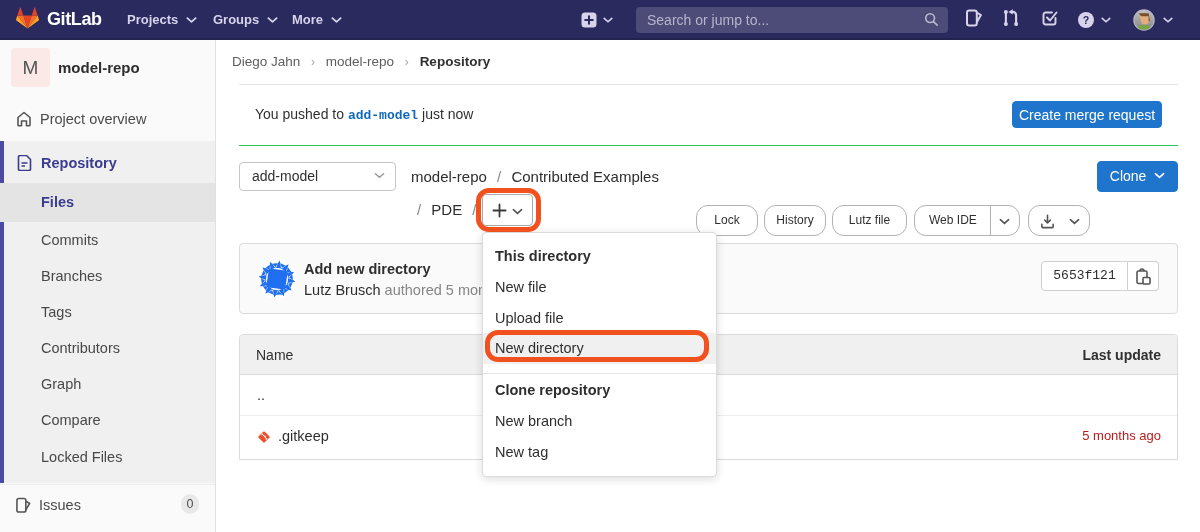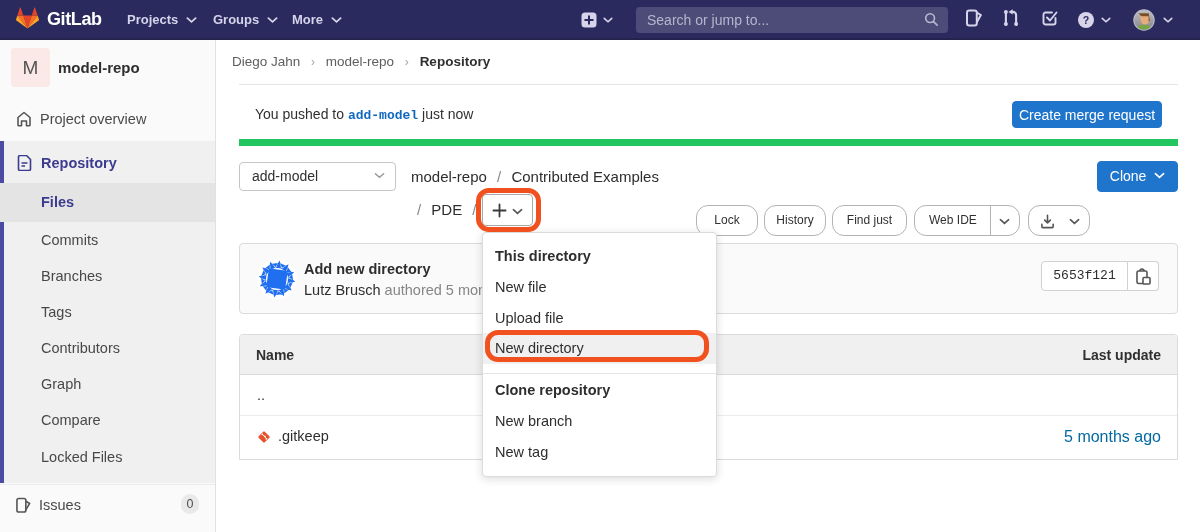--- a/index.html
+++ b/index.html
@@ -31,21 +31,21 @@
 .indigo { color:#3b3b8f !important; font-weight:700; }
 .filesactive { background:#e4e4e4; }
 .badge { position:absolute; left:181px; top:454px; width:18px; height:20px; background:#e9e9e9; border-radius:10px; text-align:center; line-height:20px; font-size:12.5px; color:#4f4f4f; }
 
 
 .main { position:absolute; left:216px; top:40px; width:984px; height:492px; background:#fff; }
 .crumbbar { position:absolute; left:23px; top:0; width:939px; height:45px; border-bottom:1px solid #e5e5e5; }
 .crumb { position:absolute; left:16px; top:14px; font-size:13.5px; color:#5e5e5e; }
 .crumb b { color:#303030; }
 .crumb .sep { color:#a7a7a7; padding:0 7px; font-size:12px; }
-.flash { position:absolute; left:23px; top:45px; width:939px; height:61px; border-bottom:7px solid #22c55e; }
+.flash { position:absolute; left:23px; top:45px; width:939px; height:61px; border-bottom:1px solid #22c55e; }
 .flash .msg { position:absolute; left:16px; top:21px; font-size:14px; color:#303030; }
 .flash .msg .mono { font-family:"Liberation Mono", monospace; color:#1068bf; font-weight:700; font-size:13px; }
 .btn-blue { background:#1f75cb; color:#fff; border:1px solid #1f75cb; border-radius:4px; font-size:14px; font-weight:400; text-align:center; }
 .cmr { position:absolute; right:16px; top:16px; width:150px; height:27px; line-height:26px; }
 
 .branchsel { position:absolute; left:23px; top:122px; width:157px; height:29px; border:1px solid #c6c6c6; border-radius:4px; background:#fff; font-size:14px; color:#303030; line-height:27px; padding-left:12px; }
 .branchsel svg { position:absolute; right:10px; top:9px; }
 .pathline1 { position:absolute; left:195px; top:128px; font-size:15px; color:#2e2e2e; }
 .pathline2 { position:absolute; left:201px; top:161px; font-size:15px; color:#2e2e2e; }
 .pathsep { color:#888; padding:0 6px; }
@@ -63,27 +63,27 @@
 .cauthor { position:absolute; left:64px; top:38px; font-size:14.5px; color:#2e2e2e; }
 .cauthor .gray { color:#868686; }
 .hashwrap { position:absolute; right:18px; top:17px; height:30px; }
 .hashbox { position:absolute; right:31px; top:0; width:87px; height:30px; background:#fff; border:1px solid #d0d0d0; border-radius:4px 0 0 4px; font-family:"Liberation Mono", monospace; font-size:13px; color:#2e2e2e; text-align:center; line-height:28px; }
 .copybtn { position:absolute; right:0; top:0; width:31px; height:30px; background:#fff; border:1px solid #d0d0d0; border-left:none; border-radius:0 4px 4px 0; }
 .copybtn svg { margin:6px 0 0 8px; }
 
 
 .ftable { position:absolute; left:23px; top:294px; width:939px; height:126px; border:1px solid #dbdbdb; border-radius:4px 4px 0 0; }
 .thead { position:absolute; left:0; top:0; width:937px; height:40px; background:#f0f0f0; border-bottom:1px solid #dbdbdb; border-radius:4px 4px 0 0; }
-.thead .n { position:absolute; left:16px; top:12px; font-weight:700; }
+.thead .n { position:absolute; left:16px; top:12px; font-weight:400; }
 .thead .u { position:absolute; right:16px; top:12px; font-weight:700; }
 .trow1 { position:absolute; left:0; top:40px; width:937px; height:41px; border-bottom:1px solid #ededed; }
 .trow2 { position:absolute; left:0; top:81px; width:937px; height:44px; }
 .dots { position:absolute; left:17px; top:12px; font-size:14.5px; }
 .fname { position:absolute; left:38px; top:12px; font-size:14.5px; color:#2e2e2e; }
-.fdate { position:absolute; right:16px; top:12px; font-size:16px; color:#0369a1; }
+.fdate { position:absolute; right:16px; top:12px; font-size:13px; color:#b91c1c; }
 
 
 .dropdown { position:absolute; left:266px; top:192px; width:235px; height:245px; background:#fff; border:1px solid #dbdbdb; border-radius:4px; box-shadow:0 2px 8px rgba(31,30,36,0.16); z-index:50; }
 .ditem { position:absolute; left:0; width:233px; height:31px; line-height:31px; padding-left:12px; font-size:14.5px; color:#2e2e2e; }
 .dhead { font-weight:700; }
 .dsep { position:absolute; left:0; width:233px; border-top:1px solid #e5e5e5; }
 </style>
 </head>
 <body>
 <div id="app">
@@ -238,21 +238,21 @@
     <div class="branchsel">add-model
       <svg width="11" height="8" viewBox="0 0 12 8">
           <path d="M1.5 1.5l4.5 4 4.5-4" stroke="#999" stroke-width="1.6" fill="none" stroke-linecap="round"></path>
         </svg>
     </div>
     <div class="pathline1">model-repo <span class="pathsep">/</span> Contributed Examples</div>
     <div class="pathline2"><span class="pathsep" style="padding-left:0;">/</span> PDE <span class="pathsep">/</span></div>
 
     <div class="tbtn" style="left:480px;width:62px;">Lock</div>
     <div class="tbtn" style="left:548px;width:62px;">History</div>
-    <div class="tbtn" style="left:616px;width:75px;">Find just</div>
+    <div class="tbtn" style="left:616px;width:75px;">Lutz file</div>
     <div class="tbtn" style="left:698px;width:106px;">
       <span style="position:absolute;left:14px;top:0;">Web IDE</span>
       <span style="position:absolute;right:28px;top:0;height:29px;border-left:1px solid #b3b3b3;"></span>
       <svg style="position:absolute;right:9px;top:12px;" width="11" height="8" viewBox="0 0 12 8">
           <path d="M1.5 1.5l4.5 4 4.5-4" stroke="#555" stroke-width="1.8" fill="none" stroke-linecap="round"></path>
         </svg>
     </div>
     <div class="tbtn" style="left:812px;width:62px;">
       <svg style="position:absolute;left:11px;top:8px;" width="15" height="15" viewBox="0 0 16 16">
           <path d="M8 1.5v8M5 6.5l3 3 3-3" stroke="#555" stroke-width="1.7" fill="none" stroke-linecap="round" stroke-linejoin="round"></path>

